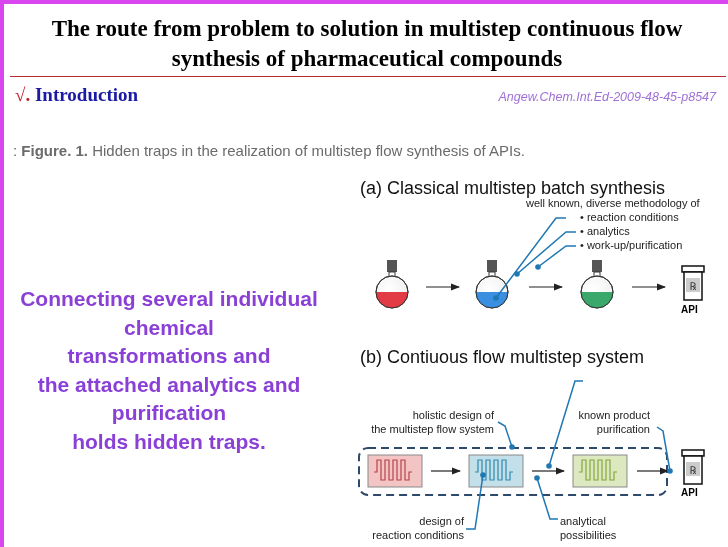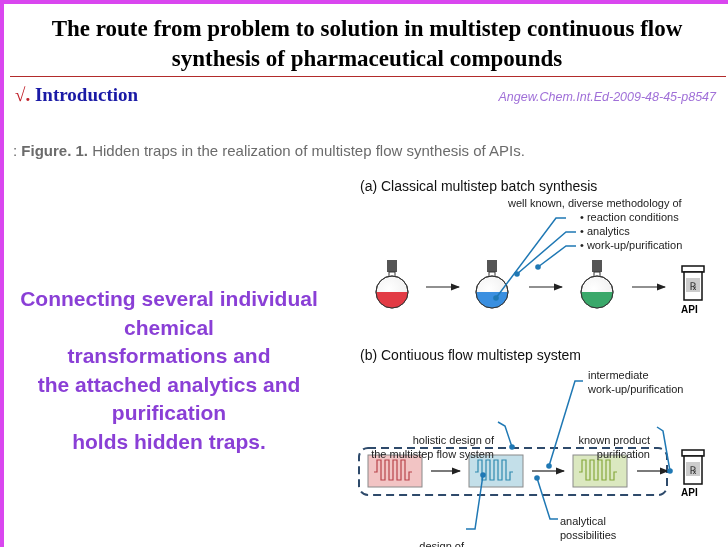--- a/index.html
+++ b/index.html
@@ -9,23 +9,23 @@
   .rule { position:absolute; left:6px; top:72px; width:716px; height:1px; background:#b22b2b; }
   .section { position:absolute; left:11px; top:80px; font-family:"Liberation Serif", serif; font-weight:bold; font-size:19px; color:#1a1aa6; }
   .section .check { color:#c0202a; }
   .ref { position:absolute; right:14px; top:86px; font-family:"Liberation Sans", sans-serif; font-style:italic; font-size:12.5px; color:#a070d8; }
   .caption { position:absolute; left:9px; top:138px; font-size:15px; color:#6b6b6b; }
   .caption b { color:#6b6b6b; }
   .callout { position:absolute; left:10px; top:281px; width:310px; text-align:center; font-weight:bold; font-size:21px; line-height:28.5px; color:#8a3fd6; }
   .fig { position:absolute; left:350px; top:170px; width:376px; height:370px; }
   .fig svg { position:absolute; left:0; top:0; }
   .ft { position:absolute; font-family:"Liberation Sans", sans-serif; color:#222; white-space:nowrap; }
-  .ft.h { font-size:14px; color:#111; }
+  .ft.h { font-size:18px; color:#111; }
   .ft.s { font-size:11px; line-height:14px; }
-  .ft.r { text-align:right;margin-top:25px; }
+  .ft.r { text-align:right; }
   .ft.api { font-size:10px; font-weight:bold; color:#000; }
 </style>
 </head>
 <body>
 
 <div class="slide">
   <div class="title">
     <div>The route from problem to solution in multistep continuous flow</div>
     <div>synthesis of pharmaceutical compounds</div>
   </div>
@@ -134,31 +134,27 @@
         <polyline points="183,304 196,345 204,345"></polyline>
       </g>
       <circle cx="158" cy="273" r="2.8" fill="#1f78b4"></circle>
       <circle cx="195" cy="292" r="2.8" fill="#1f78b4"></circle>
       <circle cx="316" cy="297" r="2.8" fill="#1f78b4"></circle>
       <circle cx="129" cy="301" r="2.8" fill="#1f78b4"></circle>
       <circle cx="183" cy="304" r="2.8" fill="#1f78b4"></circle>
     </svg>
 
     <div class="ft h" style="left:6px; top:4px;">(a) Classical multistep batch synthesis</div>
-    <div class="ft s" style="left:154px; top:22px;">well known, diverse methodology  of</div>
+    <div class="ft s" style="left:172px; top:22px;">well known, diverse methodology  of</div>
     <div class="ft s" style="left:226px; top:36px;">•  reaction conditions</div>
     <div class="ft s" style="left:226px; top:50px;">•  analytics</div>
     <div class="ft s" style="left:226px; top:64px;">•  work-up/purification</div>
     <div class="ft api" style="left:327px; top:130px;">API</div>
 
     <div class="ft h" style="left:6px; top:173px;">(b) Contiuous flow multistep system</div>
-    <div class="ft s" style="left:234px; top:194px;">
-      <div>intermediate</div>
-      <div>work-up/purification</div>
-    </div>
     <div class="ft s r" style="right:236px; top:234px;">
       <div>holistic design of</div>
       <div>the multistep  flow system</div>
     </div>
     <div class="ft s r" style="right:80px; top:234px;">
       <div>known product</div>
       <div>purification</div>
     </div>
     <div class="ft s r" style="right:266px; top:340px;">
       <div>design of</div>

